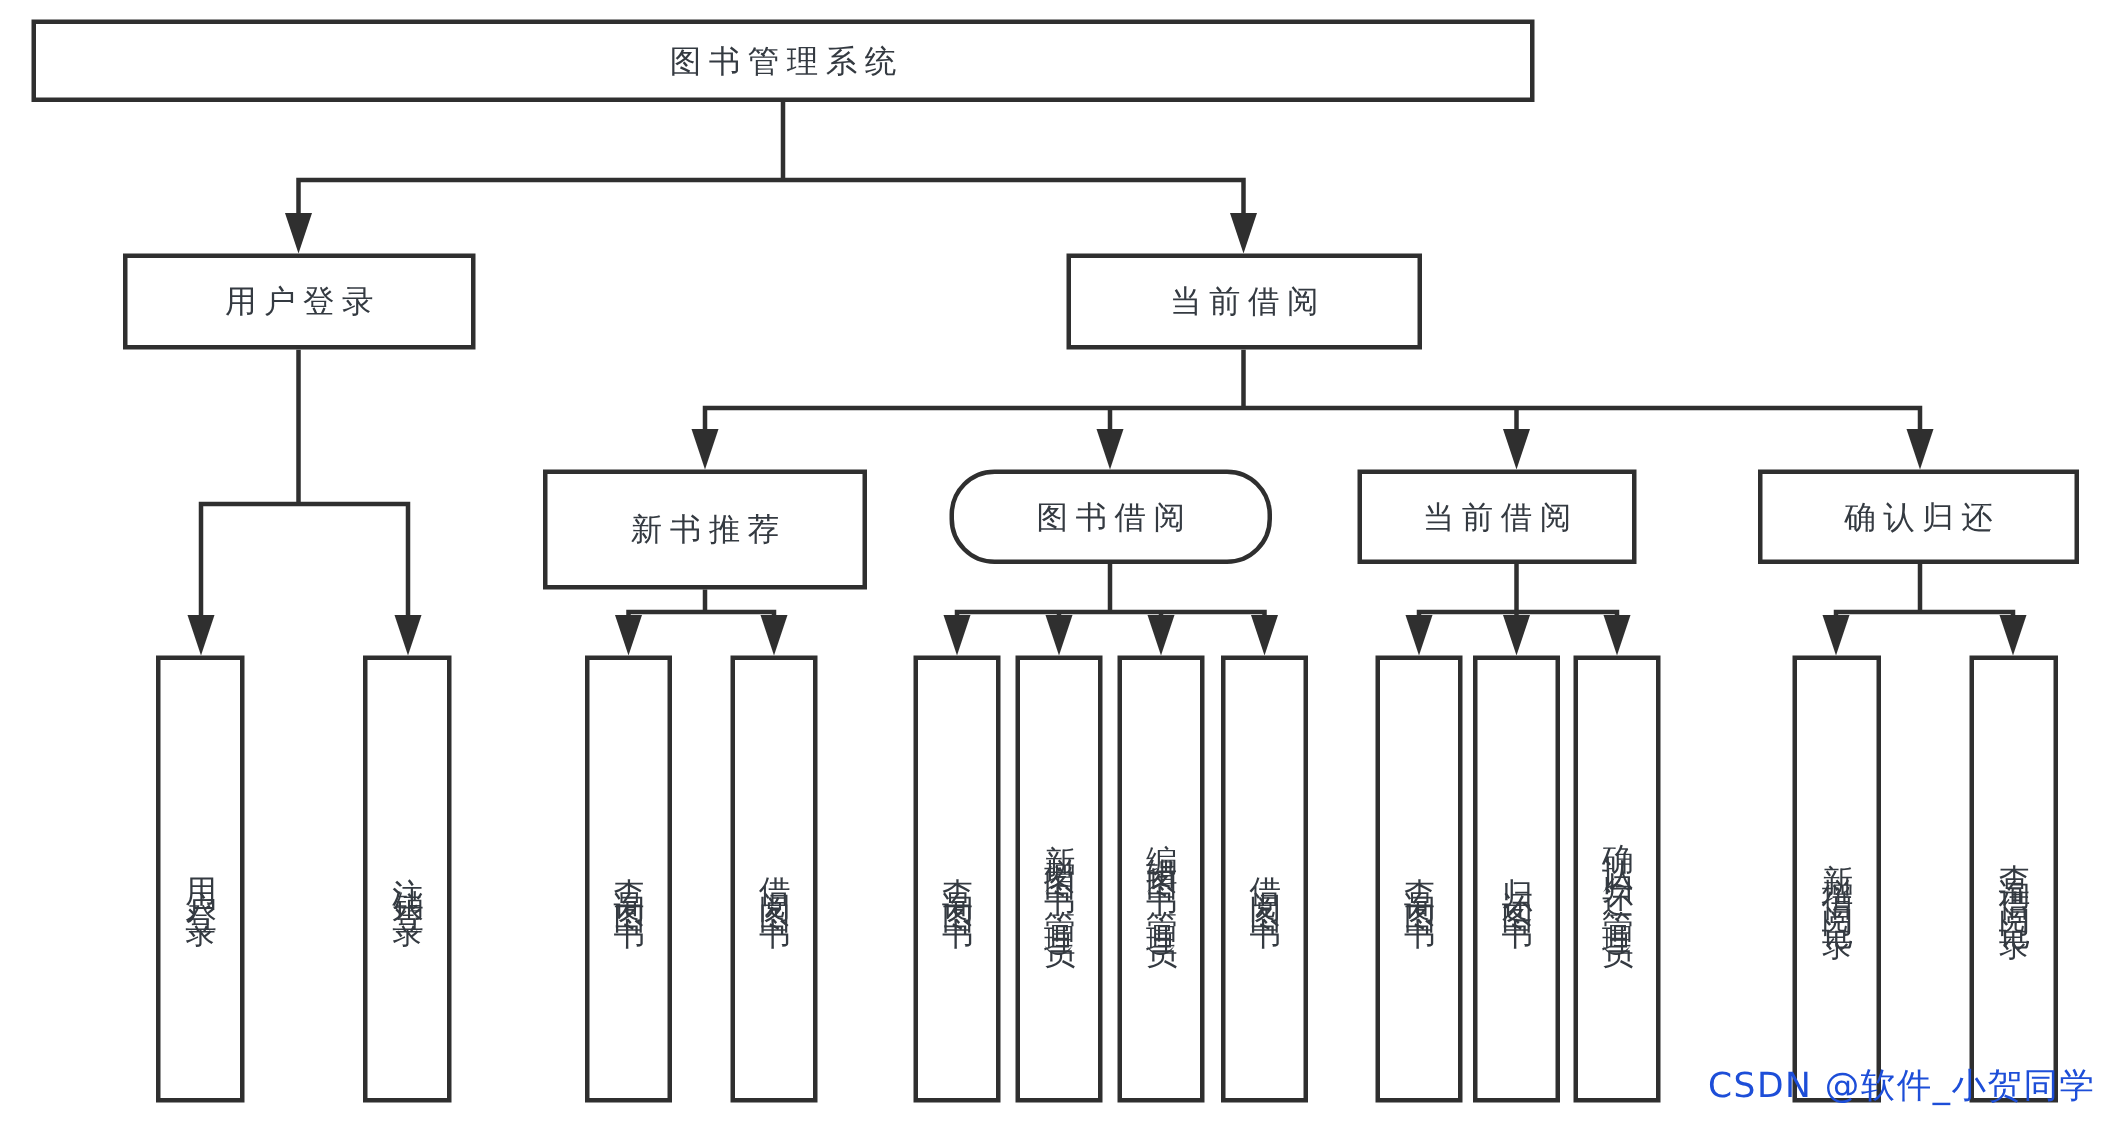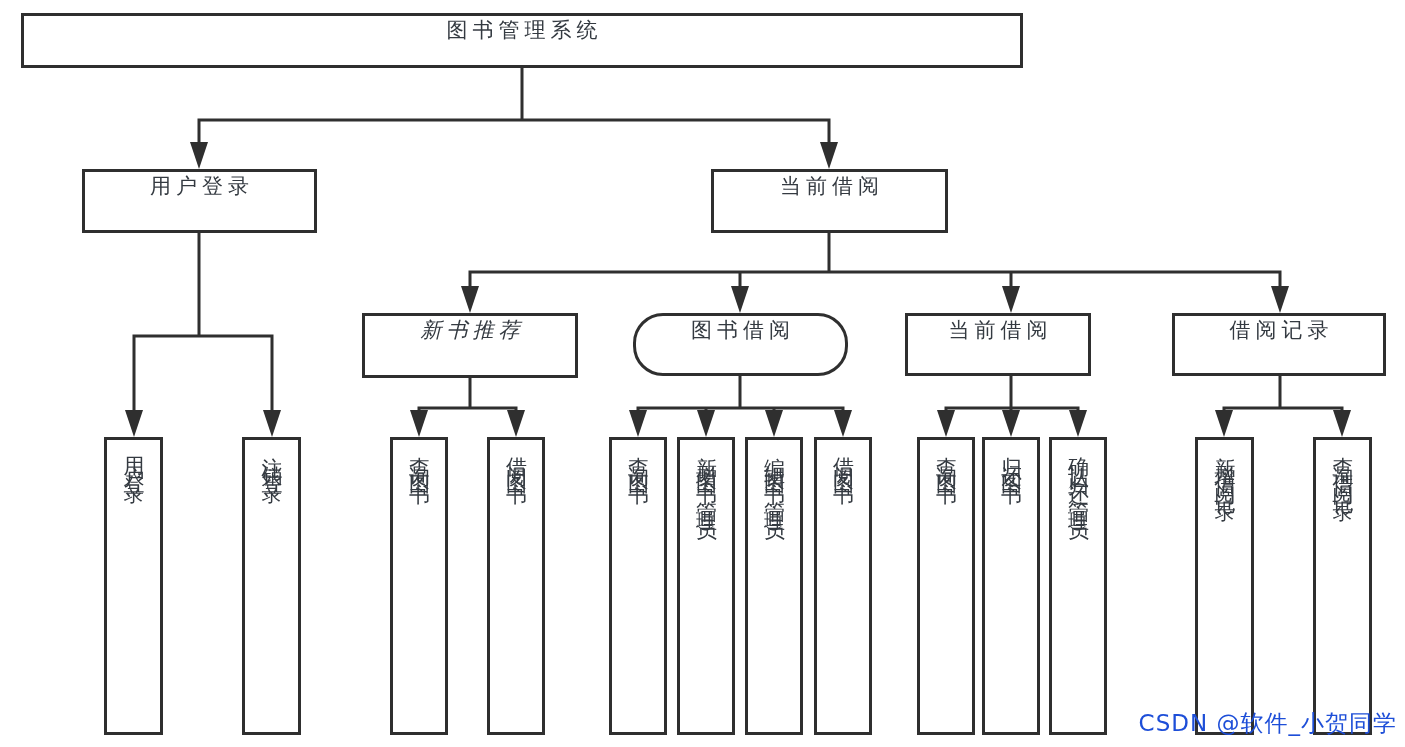--- a/index.html
+++ b/index.html
@@ -15,21 +15,21 @@
     position: absolute;
     left: 0; top: 0;
     width: 1405px; height: 747px;
   }
   .node {
     position: absolute;
     box-sizing: border-box;
     background: #ffffff;
     border: 3px solid #2f2f2f;
     display: flex;
-    align-items: flex-start;
+    align-items: center;
     justify-content: center;
     color: #343a41;
   }
   .node.hbox span {
     font-size: 21px;
     letter-spacing: 5px;
     white-space: nowrap;
     text-indent: 5px; 
   }
   .node.vbox span {
@@ -99,31 +99,31 @@
     <span>图书管理系统</span>
   </div>
 
   <div class="node hbox" style="left:82px; top:169px; width:235px; height:64px;">
     <span>用户登录</span>
   </div>
   <div class="node hbox" style="left:711px; top:169px; width:237px; height:64px;">
     <span>当前借阅</span>
   </div>
 
-  <div class="node hbox" style="left:362px; top:313px; width:216px; height:65px;font-style:italic;">
+  <div class="node hbox" style="left:362px; top:313px; width:216px; height:80px;">
     <span>新书推荐</span>
   </div>
   <div class="node hbox" style="left:633px; top:313px; width:215px; height:63px;border-radius:30px;">
     <span>图书借阅</span>
   </div>
   <div class="node hbox" style="left:905px; top:313px; width:186px; height:63px;">
     <span>当前借阅</span>
   </div>
   <div class="node hbox" style="left:1172px; top:313px; width:214px; height:63px;">
-    <span>借阅记录</span>
+    <span>确认归还</span>
   </div>
 
   <div class="node vbox" style="left:104px; top:437px; width:59px; height:298px;">
     <span>用户登录</span>
   </div>
   <div class="node vbox" style="left:242px; top:437px; width:59px; height:298px;">
     <span>注销登录</span>
   </div>
 
   <div class="node vbox" style="left:390px; top:437px; width:58px; height:298px;">

